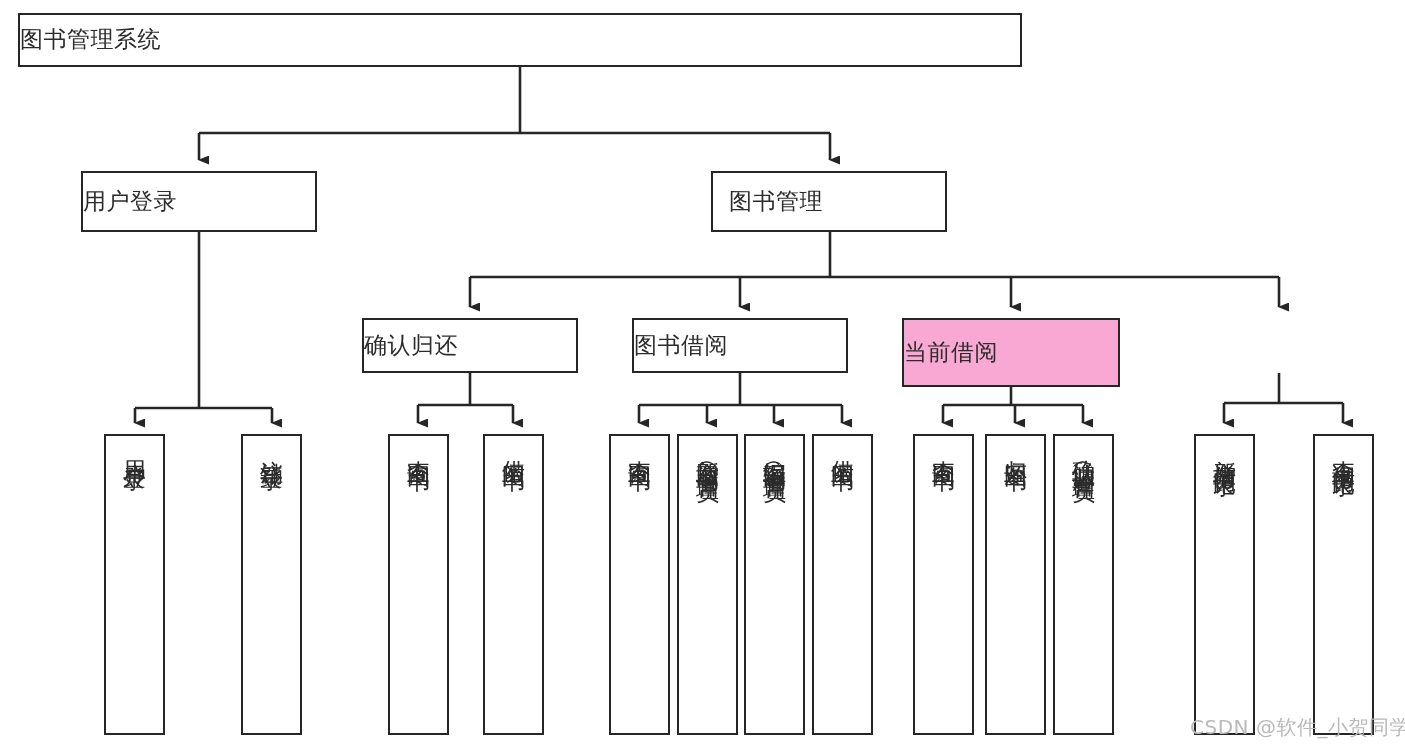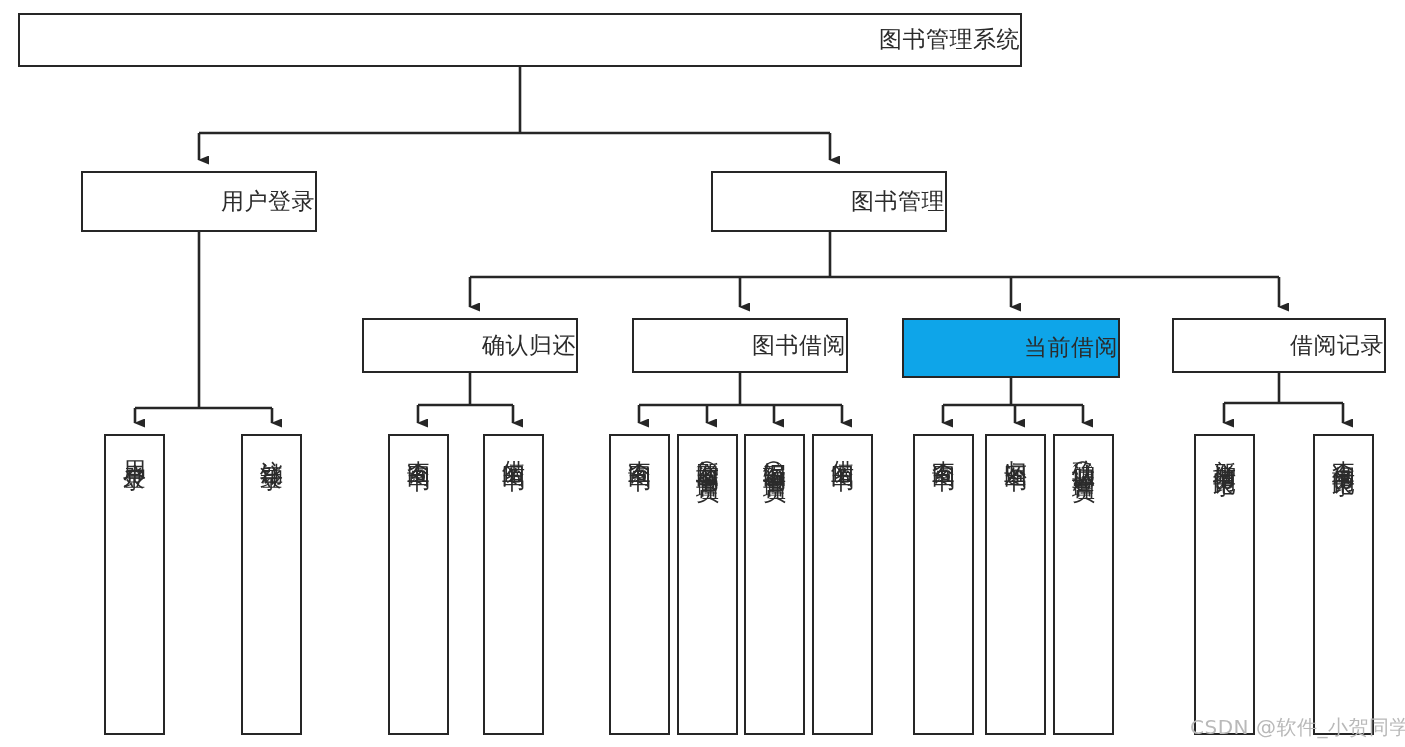--- a/index.html
+++ b/index.html
@@ -27,21 +27,21 @@
     height: 747px;
     pointer-events: none;
   }
   .node {
     position: absolute;
     box-sizing: border-box;
     background: #ffffff;
     border: 2.5px solid #262626;
     display: flex;
     align-items: center;
-    justify-content: flex-end;
+    justify-content: flex-start;
     overflow: hidden;
   }
   .node .label {
     color: #2b2b2b;
     text-align: center;
     line-height: 1.18;
     white-space: pre;
   }
   .node.horizontal .label {
     font-size: 23px;
@@ -139,25 +139,22 @@
   <div class="node horizontal" style="left: 711px; top: 171px; width: 236px; height: 61px; border-color: rgb(38, 38, 38); background: rgb(255, 255, 255); padding-left: 16px;">
     <span class="label" style="color: rgb(43, 43, 43);">图书管理</span>
   </div>
 
   <div class="node horizontal" style="left: 362px; top: 318px; width: 216px; height: 55px; border-color: rgb(38, 38, 38); background: rgb(255, 255, 255);">
     <span class="label" style="color: rgb(43, 43, 43);">确认归还</span>
   </div>
   <div class="node horizontal" style="left: 632px; top: 318px; width: 216px; height: 55px; border-color: rgb(38, 38, 38); background: rgb(255, 255, 255);">
     <span class="label" style="color: rgb(43, 43, 43);">图书借阅</span>
   </div>
-  <div class="node horizontal" style="left: 902px; top: 318px; width: 218px; height: 60px; border-color: rgb(38, 38, 38); background: #0ea5e9;">
+  <div class="node horizontal" style="left: 902px; top: 318px; width: 218px; height: 69px; border-color: rgb(38, 38, 38); background: #f9a8d4;">
     <span class="label" style="color: rgb(43, 43, 43);">当前借阅</span>
-  </div>
-  <div class="node horizontal" style="left: 1172px; top: 318px; width: 214px; height: 55px; border-color: rgb(38, 38, 38); background: rgb(255, 255, 255);">
-    <span class="label" style="color: rgb(43, 43, 43);">借阅记录</span>
   </div>
 
   <div class="node vertical" style="left: 104px; top: 434px; width: 61px; height: 301px; border-color: rgb(38, 38, 38); background: rgb(255, 255, 255);">
     <span class="label" style="color: rgb(43, 43, 43);">用户登录</span>
   </div>
   <div class="node vertical" style="left: 241px; top: 434px; width: 61px; height: 301px; border-color: rgb(38, 38, 38); background: rgb(255, 255, 255);">
     <span class="label" style="color: rgb(43, 43, 43);">注销登录</span>
   </div>
   <div class="node vertical" style="left: 388px; top: 434px; width: 61px; height: 301px; border-color: rgb(38, 38, 38); background: rgb(255, 255, 255);">
     <span class="label" style="color: rgb(43, 43, 43);">查询图书</span>

